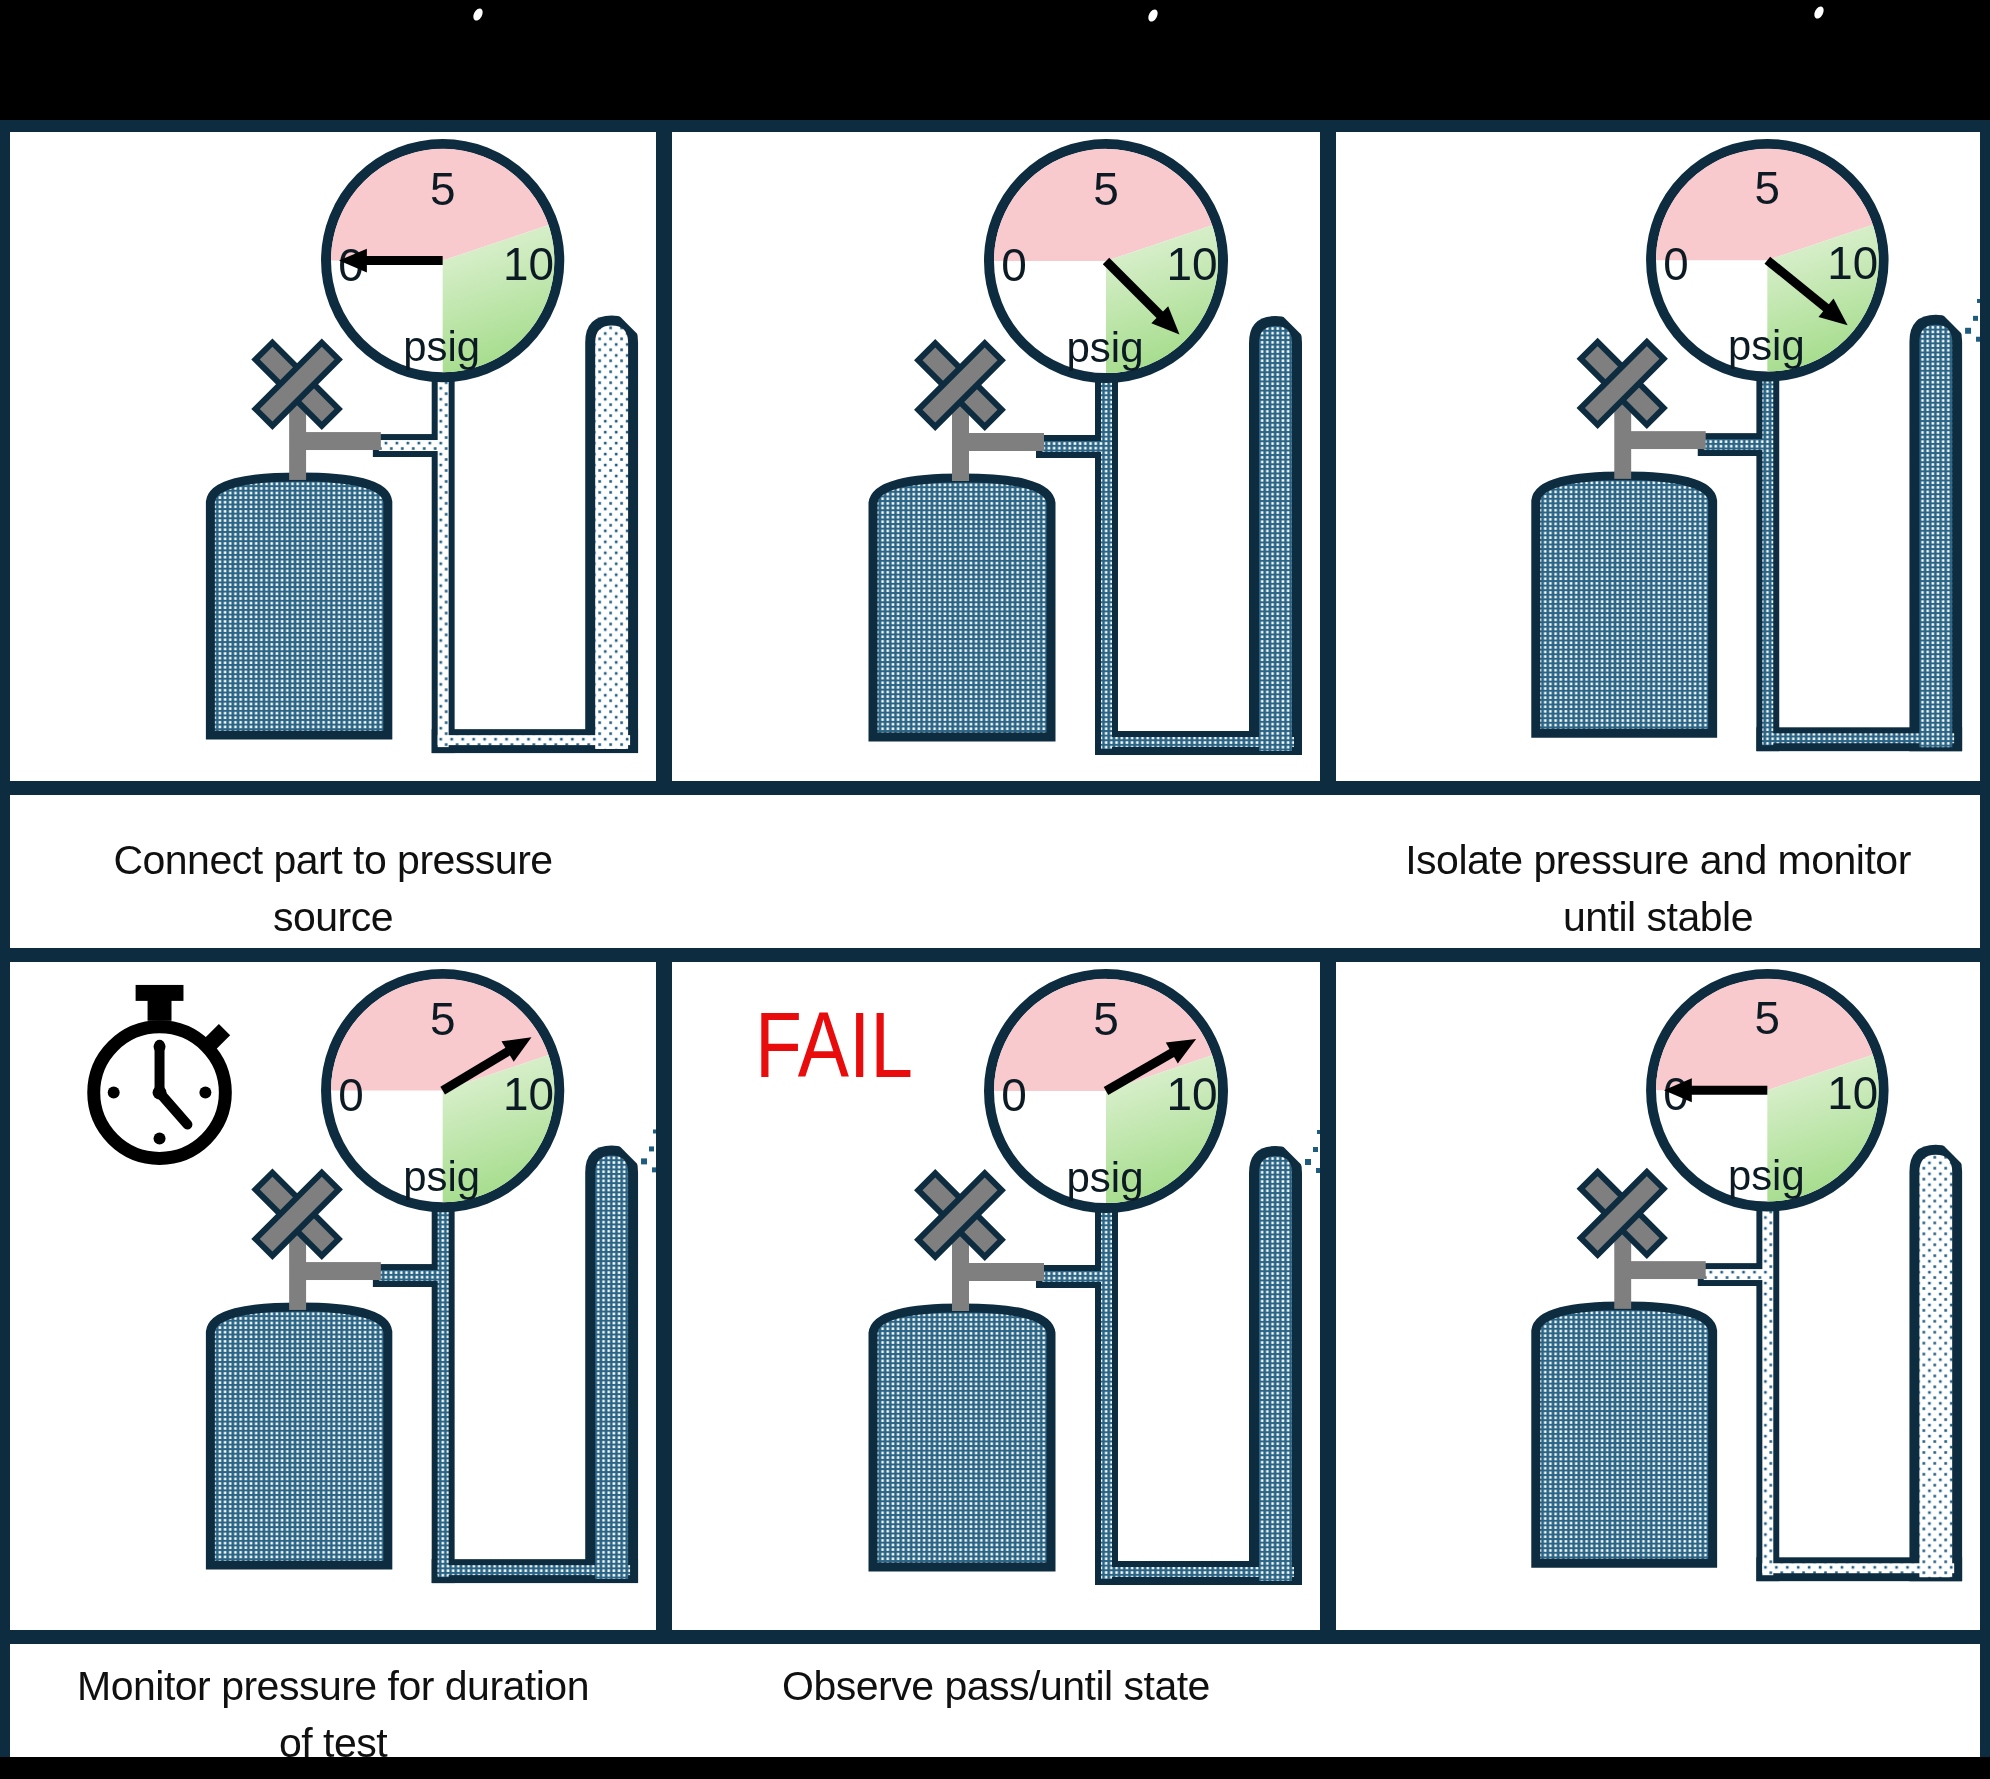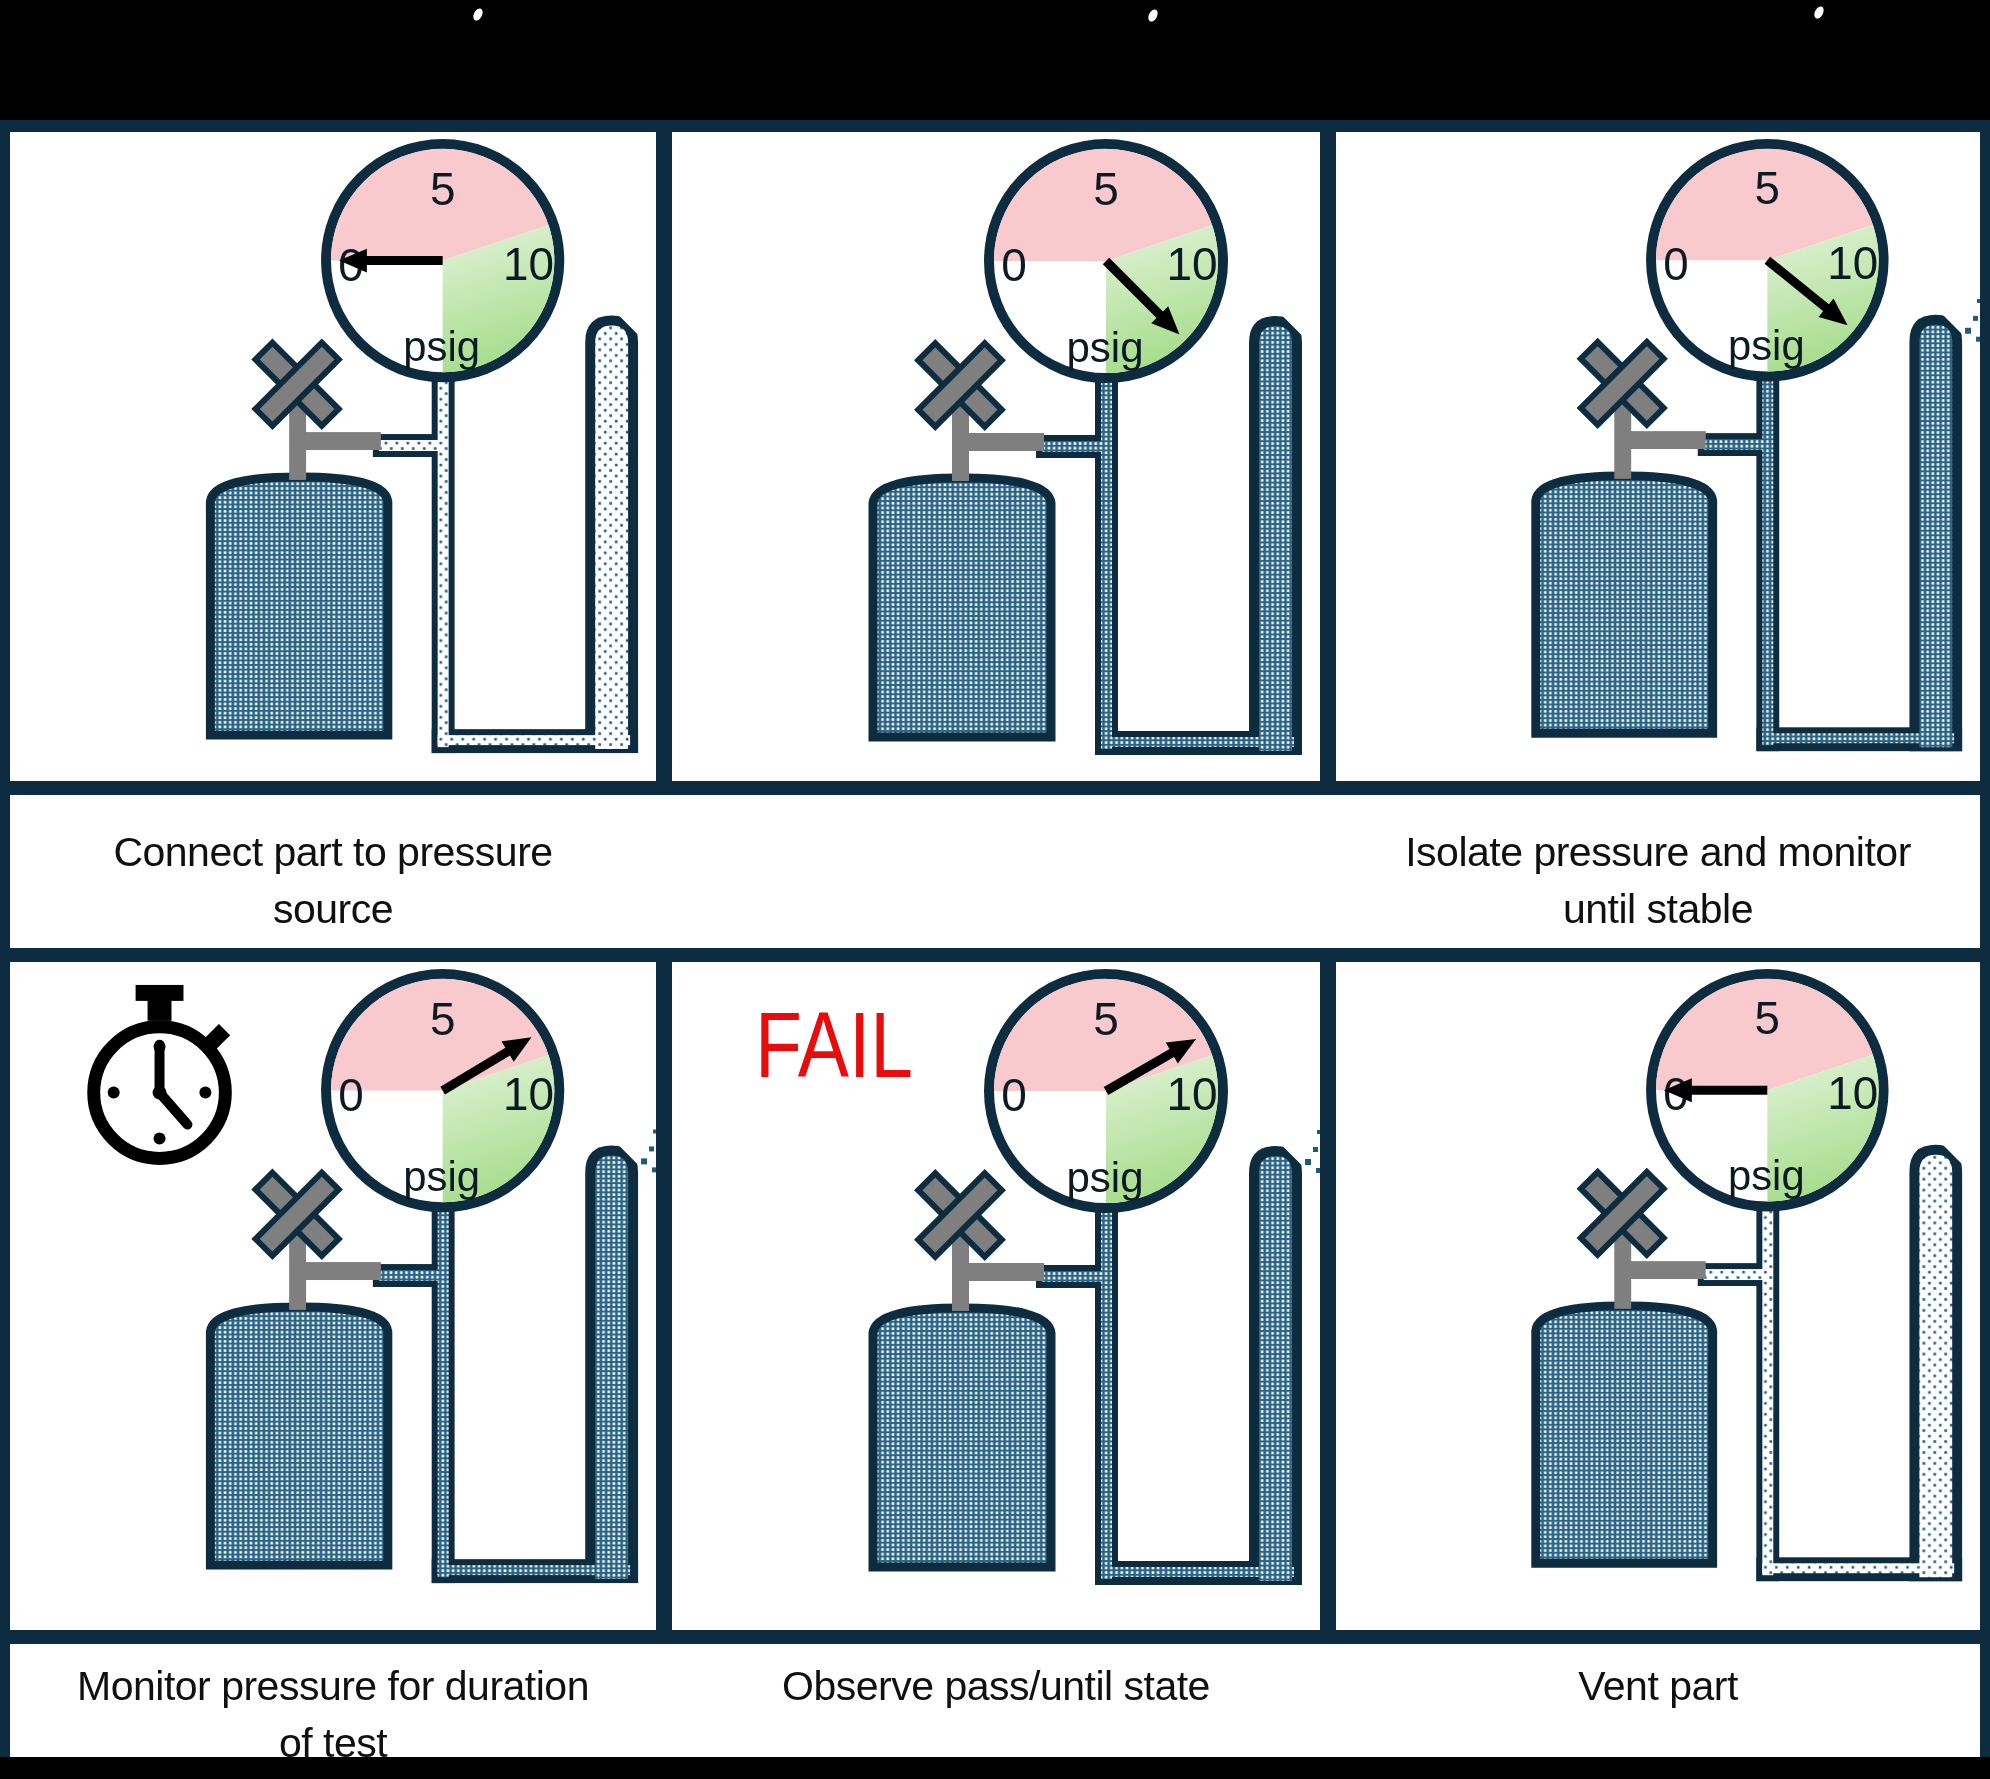--- a/index.html
+++ b/index.html
@@ -6,21 +6,21 @@
   #stage{position:relative;width:1990px;height:1779px;background:#000;overflow:hidden;
          font-family:"Liberation Sans", sans-serif;}
   .speck{position:absolute;width:8px;height:13px;background:#fff;border-radius:50%;}
   #sheet{position:absolute;left:10px;top:120px;width:1970px;height:1637px;background:#fff;}
   .b{position:absolute;background:#0e2c3f;}
   .panel{position:absolute;height:650px;}
   .panel svg{display:block;}
   .cap{position:absolute;display:flex;flex-direction:column;align-items:center;
        text-align:center;color:#101010;font-size:41px;line-height:57px;
        white-space:pre-line;letter-spacing:-0.5px;}
-  .cap.row1{top:796px;height:150px;padding-top:28px;box-sizing:border-box;}
+  .cap.row1{top:796px;height:150px;padding-top:36px;box-sizing:border-box;}
   .cap.row2{top:1646px;height:110px;padding-top:12px;box-sizing:border-box;}
   .col0{left:10px;width:646px;} .col1{left:672px;width:648px;} .col2{left:1336px;width:644px;}
 </style>
 </head>
 <body>
 
 <div id="stage">
   <div style="position:absolute;left:0;top:0;width:1990px;height:120px;background:#000;"></div>
   <div class="speck" style="left:474px;top:8px;transform:rotate(28deg);"></div>
   <div class="speck" style="left:1149px;top:9px;transform:rotate(28deg);"></div>
@@ -404,14 +404,13 @@
       </svg>
     </div>
 
   <div class="cap row1 col0">Connect part to pressure
 source</div>
   <div class="cap row1 col2">Isolate pressure and monitor
 until stable</div>
   <div class="cap row2 col0">Monitor pressure for duration
 of test</div>
   <div class="cap row2 col1">Observe pass/until state</div>
-  <div class="cap row2 col2">Vent part</div>
 </div>
 
 </body></html>

